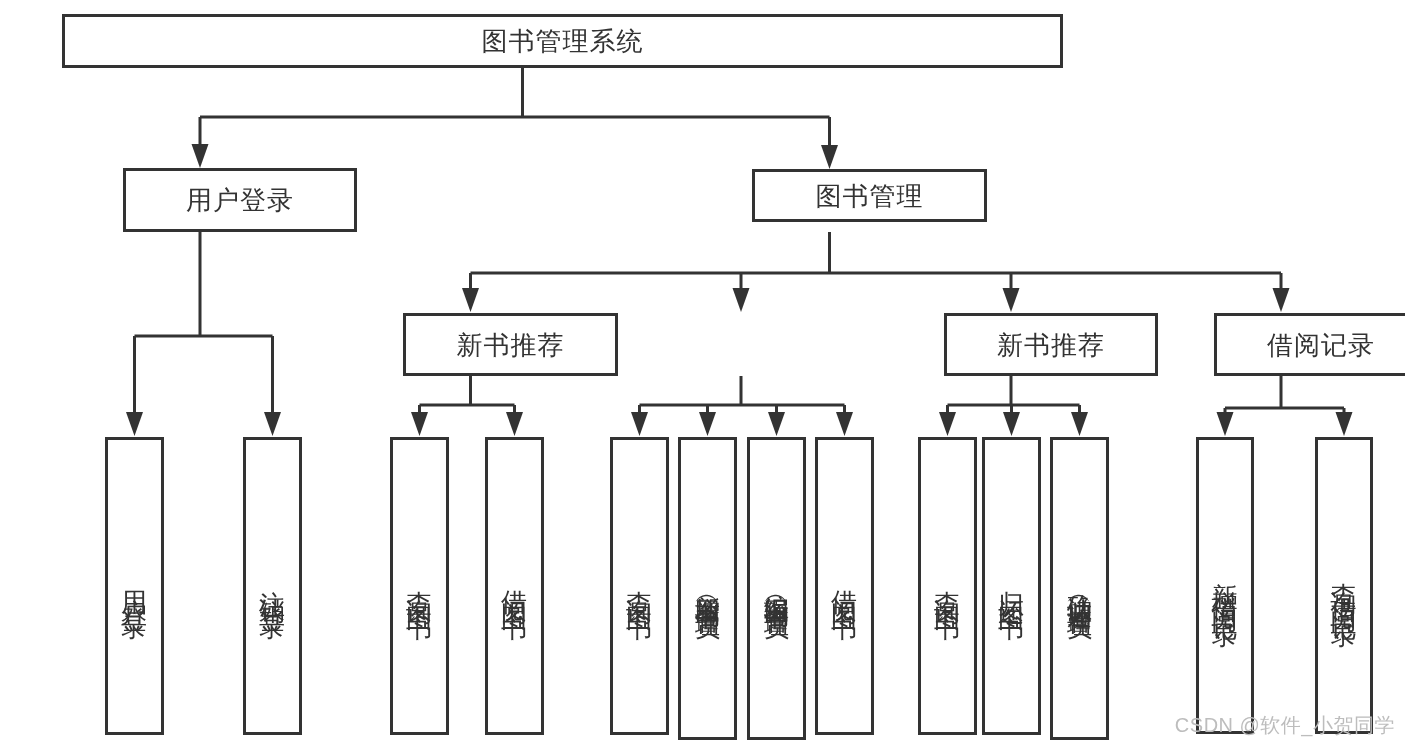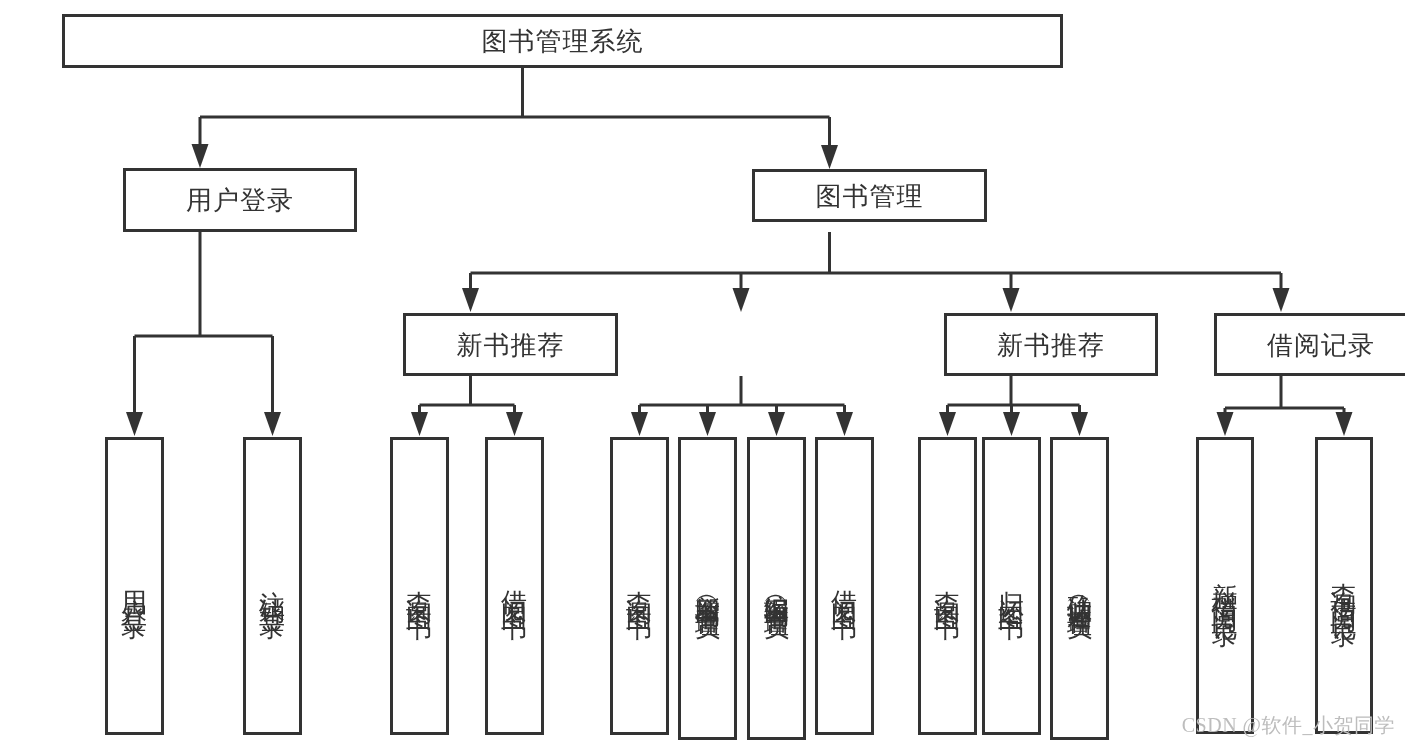--- a/index.html
+++ b/index.html
@@ -22,21 +22,21 @@
     color:var(--text);font-size:26px;line-height:1;white-space:nowrap;
   }
   .box.h{letter-spacing:1px;margin-left:40px;}
   .box.v{
     writing-mode:vertical-rl;text-orientation:mixed;
     letter-spacing:8px;white-space:normal;
   }
   .box.v.long{letter-spacing:3px;font-size:25px;}
   #watermark{
     position:absolute;top:712px;right:10px;color:var(--wm);
-    font-size:20px;letter-spacing:0.5px;z-index:5;font-family:Liberation Serif, serif;
+    font-size:20px;letter-spacing:0.5px;z-index:5;
   }
 </style>
 </head>
 <body>
 
 <div id="stage">
 
   <svg id="connectors" viewBox="0 0 1405 747" xmlns="http://www.w3.org/2000/svg">
     <g>
       <path d="M522.5 68 L522.5 117 M200 117 L829.5 117 M200 117 L200 146 M829.5 117 L829.5 147"></path>

